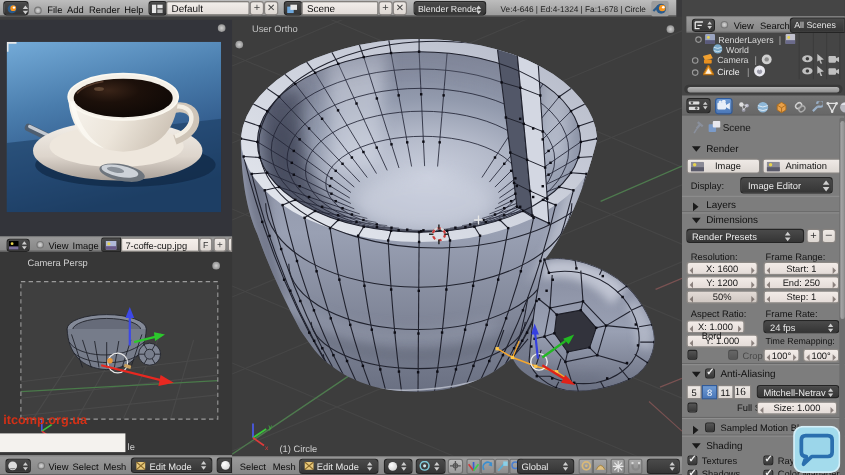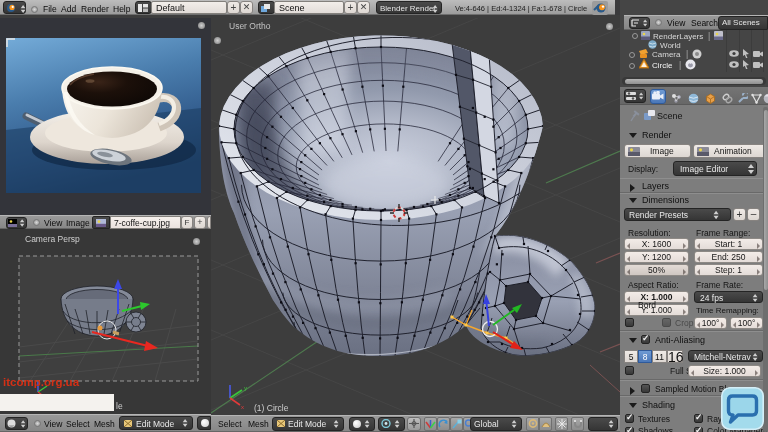--- a/index.html
+++ b/index.html
@@ -979,21 +979,21 @@
       <div class="arrR"></div>
       <div style="font-size:8.5px;line-height:11px;">50%</div>
     </div>
     <div class="abs num" style="left:694px;top:264px;width:69px;height:12px;">
       <div class="arrL"></div>
       <div class="arrR"></div>
       <div style="font-size:8.5px;line-height:11px;">Step: 1</div>
     </div>
     <div class="t" style="left:628px;top:280px;font-size:8.5px;color:#141414;">Aspect Ratio:</div>
     <div class="t" style="left:696px;top:280px;font-size:8.5px;color:#141414;">Frame Rate:</div>
-    <div class="abs num" style="left:624px;top:291px;width:65px;height:12px;font-weight:bold;">
+    <div class="abs num" style="left:624px;top:291px;width:53px;height:12px;">
       <div class="arrL"></div>
       <div class="arrR"></div>
       <div style="font-size:8.5px;line-height:11px;">X: 1.000</div>
     </div>
     <div class="abs dk" style="left:694px;top:291px;width:69px;height:12px;"></div>
     <div class="t" style="left:700px;top:292.5px;font-size:8.5px;color:#e9e9e9;">24 fps</div>
     <div class="updn" style="left:auto;right:auto;left:752px;top:292.5px;transform:scale(.8);"></div>
     <div class="abs num" style="left:624px;top:304px;width:65px;height:12px;">
       <div class="arrL"></div>
       <div class="arrR"></div>
@@ -1024,21 +1024,21 @@
     <div class="abs lt" style="left:624px;top:350px;width:14px;height:13px;border-radius:3px 0 0 3px;border-radius:0;">
       <div style="font-size:8.5px;text-align:center;line-height:12px;">5</div>
     </div>
     <div class="abs" style="left:638px;top:350px;width:14px;height:13px;background:linear-gradient(#6f9bd4,#4a77b8);border:1px solid #2f5a9a;">
       <div style="font-size:8.5px;color:#fff;text-align:center;line-height:12px;">8</div>
     </div>
     <div class="abs lt" style="left:652px;top:350px;width:15px;height:13px;border-radius:0;">
       <div style="font-size:8.5px;text-align:center;line-height:12px;">11</div>
     </div>
     <div class="abs lt" style="left:667px;top:350px;width:16px;height:13px;border-radius:0 3px 3px 0;border-radius:0;">
-      <div style="font-size:14px;text-align:left;line-height:12px;">16</div>
+      <div style="font-size:10px;text-align:left;line-height:12px;font-family:Liberation Serif, serif;">16</div>
     </div>
     <div class="abs dk" style="left:688px;top:350px;width:75px;height:12px;"></div>
     <div class="t" style="left:694px;top:351.5px;font-size:8.5px;color:#e9e9e9;">Mitchell-Netrav</div>
     <div class="updn" style="left:auto;right:auto;left:752px;top:351.5px;transform:scale(.8);"></div>
     <div class="cb" style="left:625px;top:366px;"></div>
     <div class="t" style="left:638px;top:366px;font-size:8.5px;color:#141414;margin-left:32px;">Full Sample</div>
     <div class="abs num" style="left:688px;top:365px;width:73px;height:12px;">
       <div class="arrL"></div>
       <div class="arrR"></div>
       <div style="font-size:8.5px;line-height:11px;">Size: 1.000</div>

